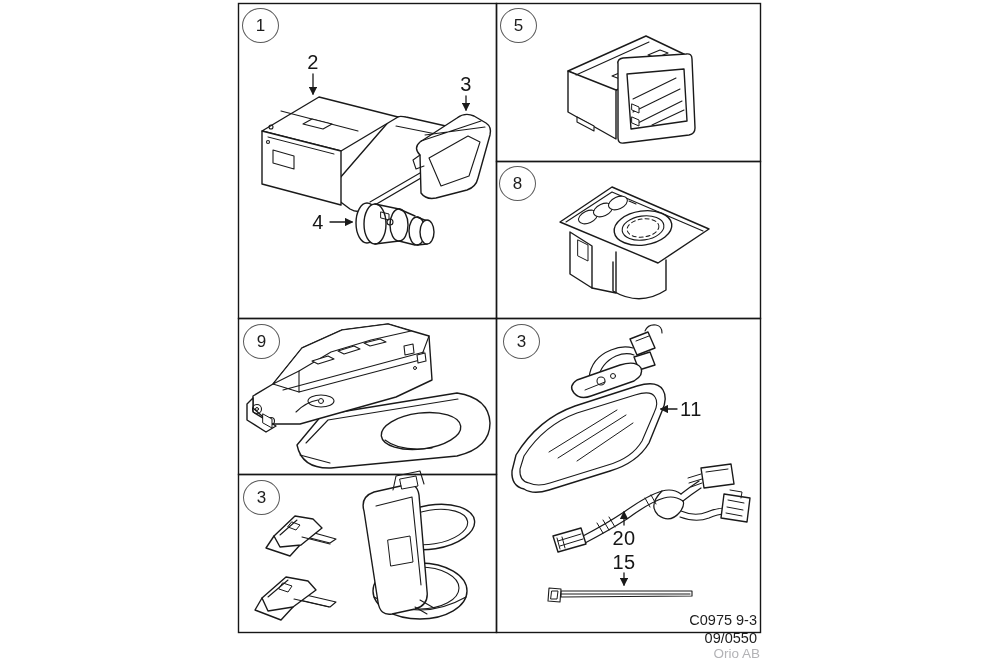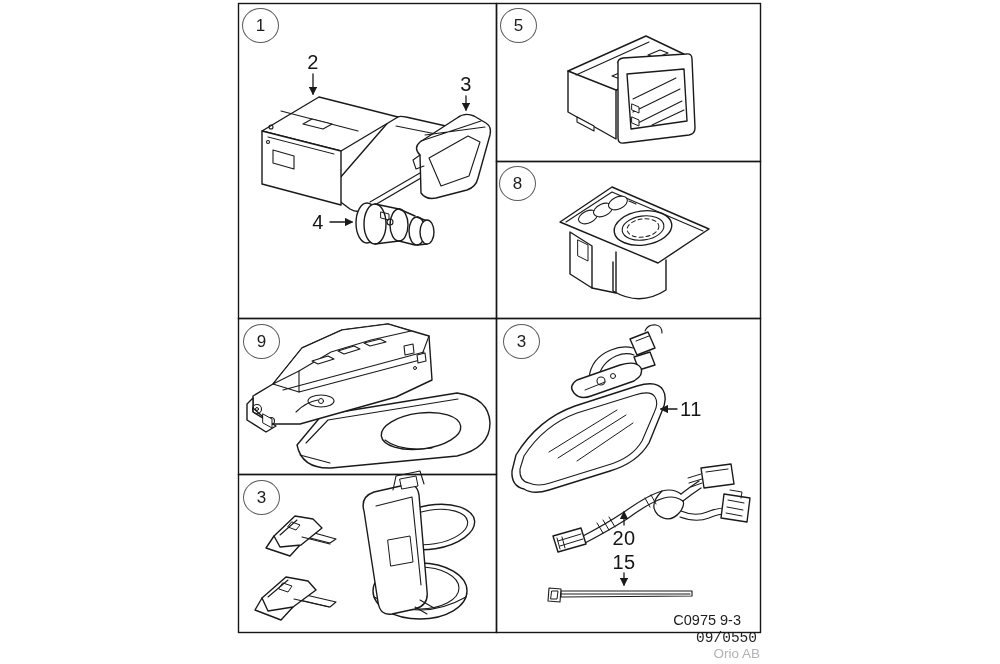--- a/index.html
+++ b/index.html
@@ -222,17 +222,17 @@
       <span>3</span>
     </div>
 
   <div class="callout" style="left:297px;top:51px;">2</div>
   <div class="callout" style="left:450px;top:73px;">3</div>
   <div class="callout" style="left:302px;top:211px;">4</div>
   <div class="callout" style="left:675px;top:398px;">11</div>
   <div class="callout" style="left:608px;top:527px;">20</div>
   <div class="callout" style="left:608px;top:551px;">15</div>
 
-  <div class="footer-text" style="right:259px;top:612px;">C0975 9-3</div>
-  <div class="footer-text" style="right:243px;top:630px;font-family:Liberation Mono, monospace;">09/0550</div>
+  <div class="footer-text" style="right:243px;top:612px;">C0975 9-3</div>
+  <div class="footer-text" style="right:243px;top:630px;">09/0550</div>
   <div class="footer-text muted" style="right:240px;top:646px;">Orio AB</div>
 
 </div>
 
 </body></html>

